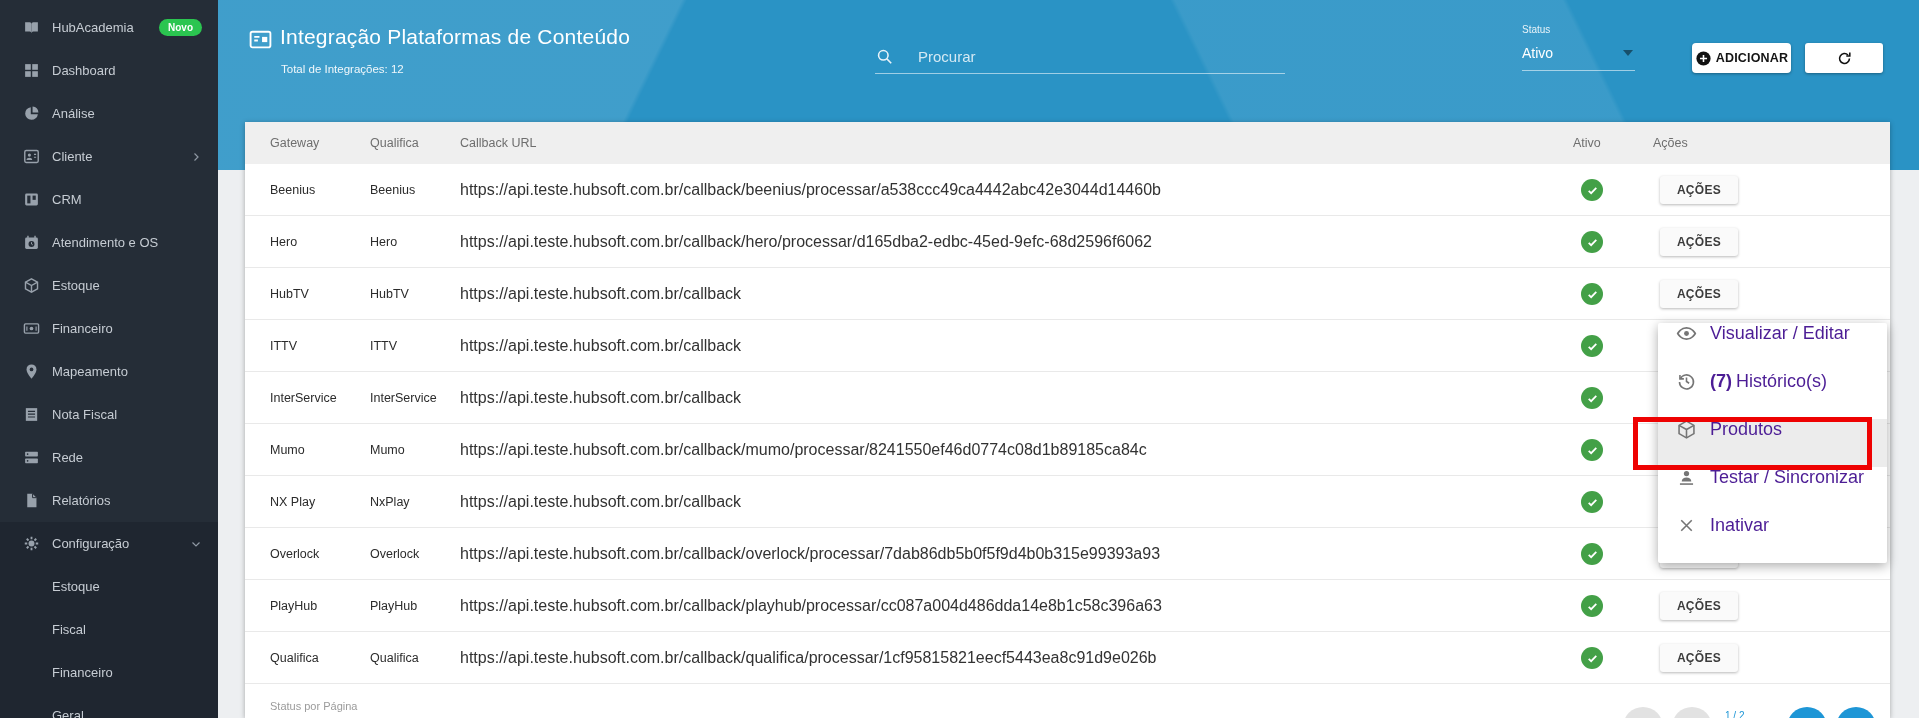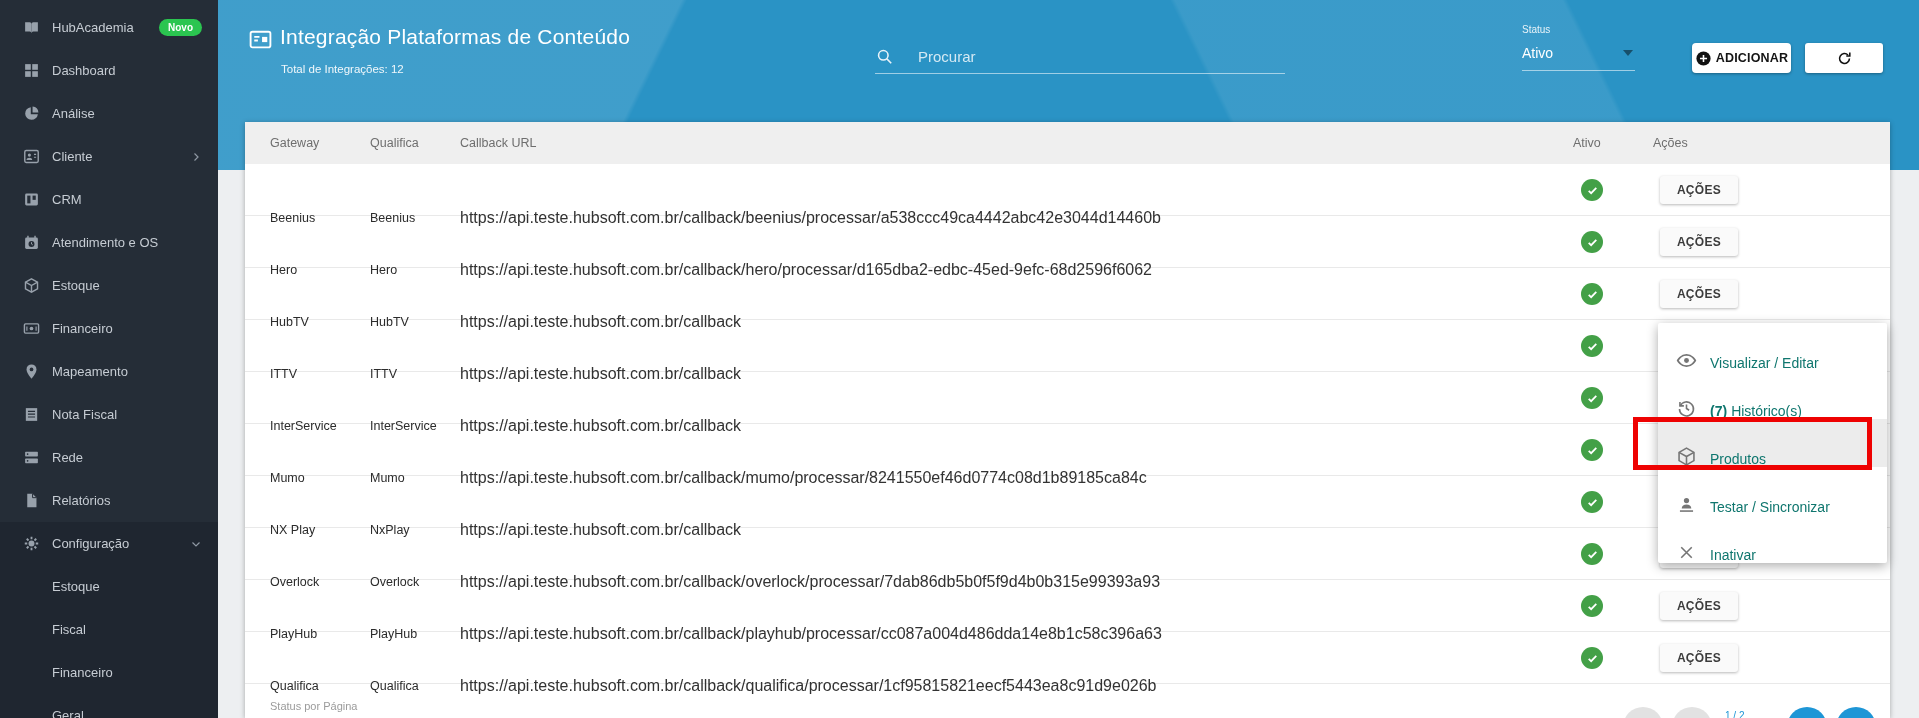--- a/index.html
+++ b/index.html
@@ -61,42 +61,42 @@
 
   
   .card { position:absolute; left:245px; top:122px; width:1645px; height:596px;
     background:#fff; box-shadow:0 1px 5px rgba(0,0,0,.3); z-index:2; }
   .thead { position:relative; height:42px; background:#efefef; font-size:12.5px; color:#6e6e6e; }
   .thead span { position:absolute; top:14px; }
   .th-gateway { left:25px; } .th-desc { left:125px; } .th-url { left:215px; }
   .th-ativo { left:1328px; } .th-acoes { left:1408px; }
 
   .row { position:relative; height:52px; border-bottom:1px solid #e9e9e9; font-size:12.5px; color:#2b2b2b; }
-  .cell { position:absolute; top:50%; transform:translateY(-50%); white-space:nowrap;margin-top:28px; }
+  .cell { position:absolute; top:50%; transform:translateY(-50%); white-space:nowrap; }
   .c-gw { left:25px; } .c-desc { left:125px; } .c-url { left:215px; font-size:16px; color:#323232; }
   .check { position:absolute; left:1336px; top:15px; width:22px; height:22px; border-radius:50%;
     background:#43a047; display:flex; align-items:center; justify-content:center; }
   .check svg { width:13px; height:13px; }
   .acoes { position:absolute; left:1415px; top:12px; width:78px; height:28px;
     background:#fafafa; border:none; border-radius:3px; box-shadow:0 1px 3px rgba(0,0,0,.28);
     font-family:inherit; font-size:12px; font-weight:bold; color:#3c3c3c; letter-spacing:.3px; cursor:pointer; }
 
   .cfooter { position:relative; height:34px; }
   .items-label { position:absolute; left:25px; top:16px; font-size:11px; color:#9b9b9b; }
   .pg { position:absolute; width:40px; height:40px; border-radius:50%; border:none; cursor:pointer; }
   .pg.gray { background:#e2e2e2; } .pg.blue { background:#1e96d6; }
   .pg1 { left:1378px; top:23px; } .pg2 { left:1427px; top:23px; }
   .pg3 { left:1542px; top:23px; } .pg4 { left:1591px; top:23px; }
   .page-ind { position:absolute; left:1480px; top:26px; font-size:10px; color:#1e96d6; }
 
   
   .menu { position:absolute; left:1658px; top:323px; width:229px; background:#fff;
     box-shadow:0 3px 12px rgba(0,0,0,.33); z-index:20; border-radius:2px; }
-  .menu-item { height:48px; display:flex; align-items:flex-end; padding-left:18px;
-    font-size:14px; color:#0f766e; cursor:pointer; }
+  .menu-item { height:48px; display:flex; align-items:flex-start; padding-left:18px;
+    font-size:18px; color:#4c1d95; cursor:pointer; }
   .menu-item svg { width:21px; height:21px; flex:0 0 21px; margin-right:13px; }
   .menu-item.hl { background:#ececec; }
   .m-count { font-weight:bold; margin-right:4px; }
 
   
   .redbox { position:absolute; left:1633px; top:417px; width:239px; height:53px;
     border:5px solid #ee0202; z-index:30; pointer-events:none; }
 </style>
 </head>
 <body>

